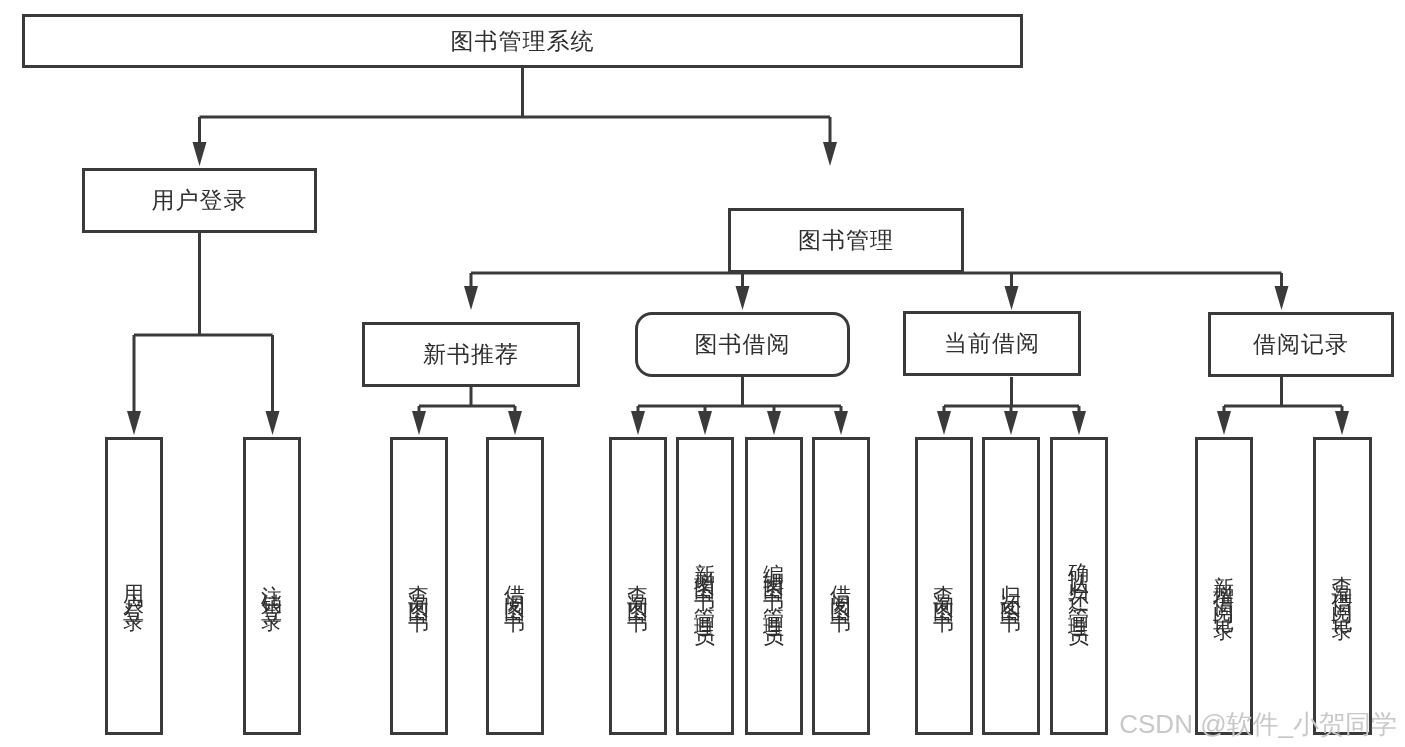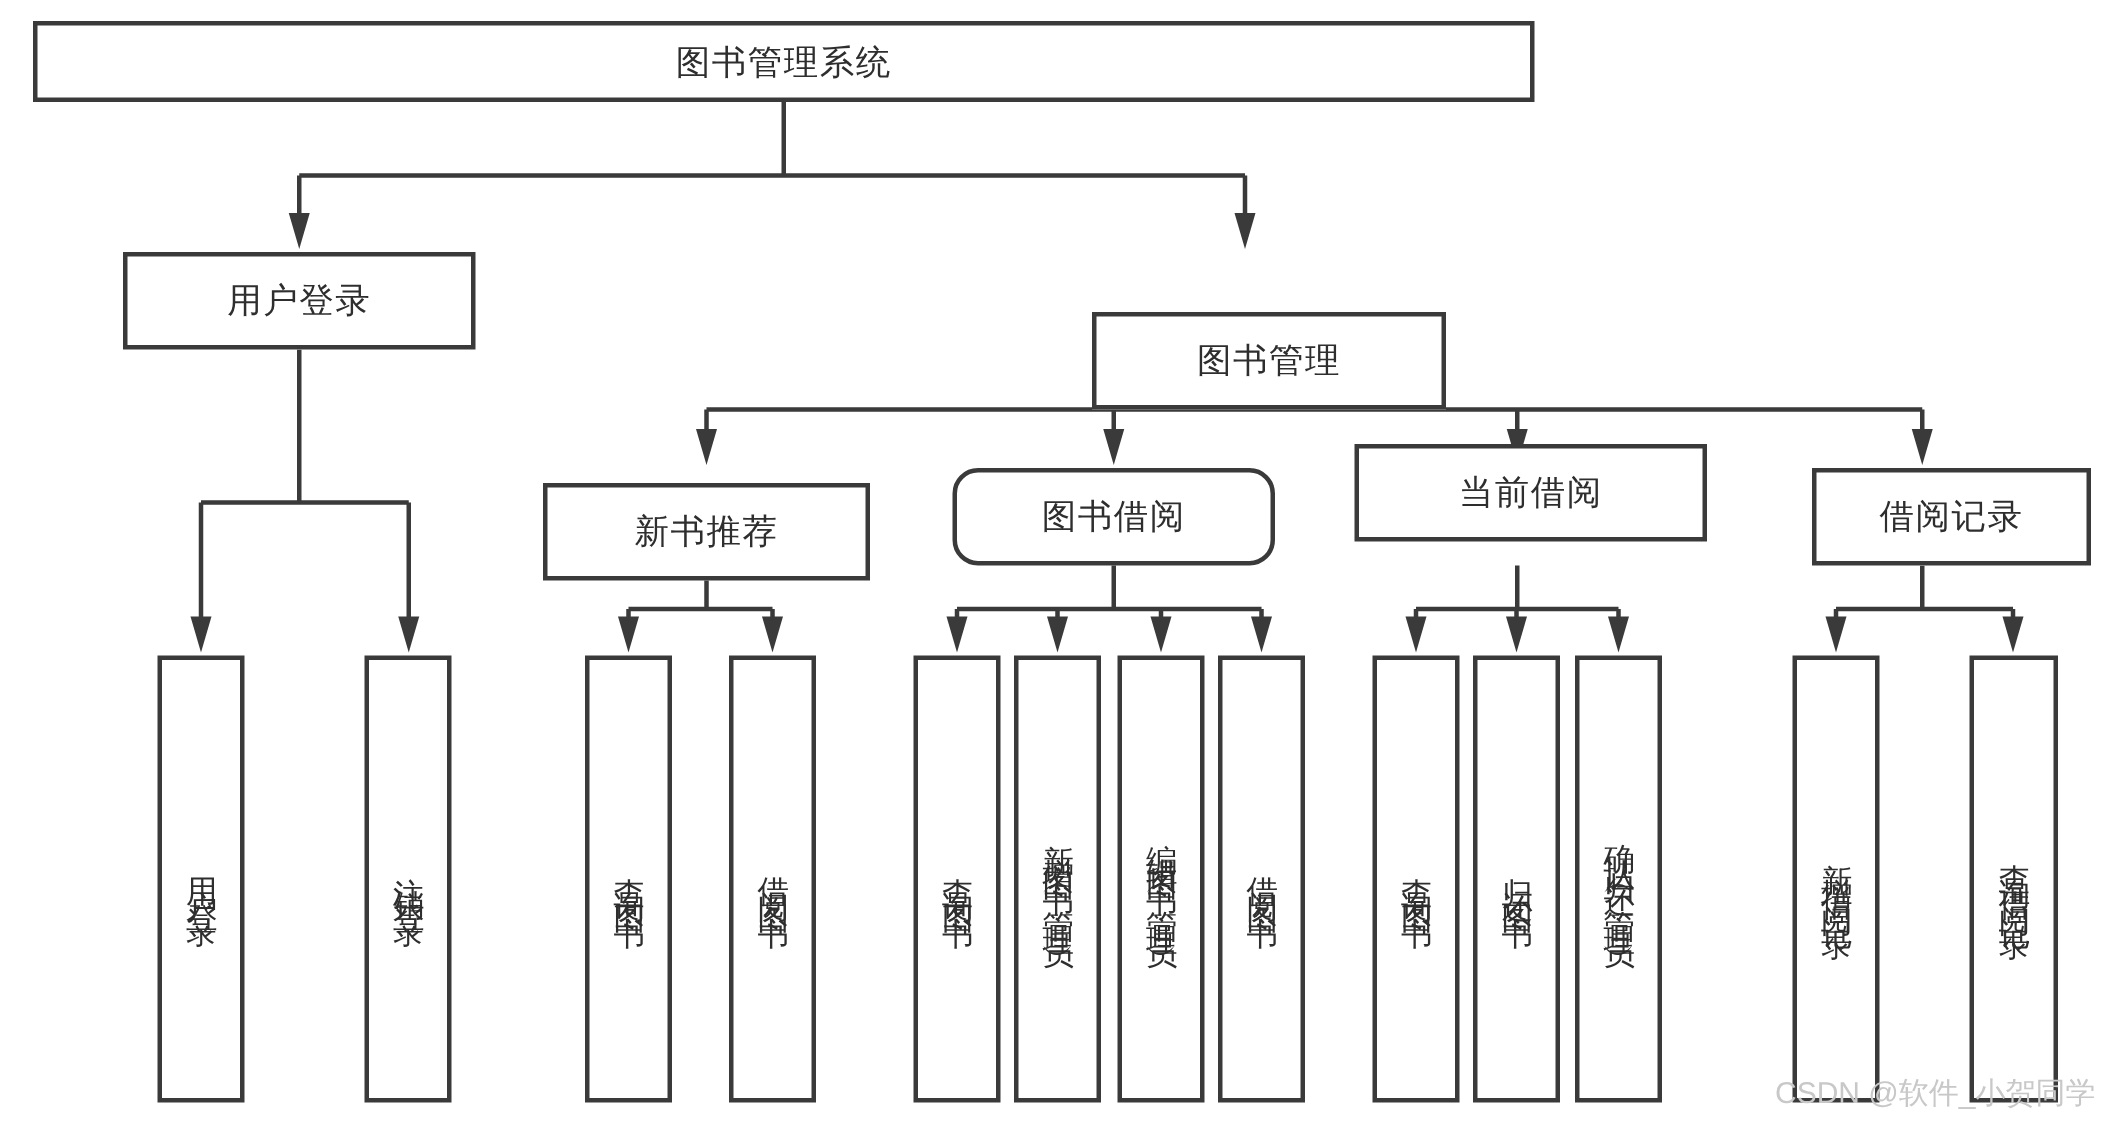--- a/index.html
+++ b/index.html
@@ -32,21 +32,21 @@
   .vbox{
     writing-mode:vertical-rl;
     text-orientation:mixed;
     font-size:21px;
     letter-spacing:9px;
     line-height:1;
   }
   .watermark{
     position:absolute;
     right:8px;bottom:5px;
-    font-size:20px;
+    font-size:26px;
     color:#c8c8c8;
     z-index:3;
     white-space:nowrap;
   }
 </style>
 </head>
 <body>
 
 <div id="canvas">
 
@@ -94,21 +94,21 @@
     </g>
   </svg>
 
   <div class="box hbox" style="left:22px;top:14px;width:1001px;height:54px;">图书管理系统</div>
 
   <div class="box hbox" style="left:82px;top:168px;width:235px;height:65px;">用户登录</div>
   <div class="box hbox" style="left:728px;top:168px;width:236px;height:65px;margin-top:40px;">图书管理</div>
 
   <div class="box hbox" style="left:362px;top:312px;width:218px;height:65px;margin-top:10px;">新书推荐</div>
   <div class="box hbox" style="left:635px;top:312px;width:215px;height:65px;border-radius:17px;">图书借阅</div>
-  <div class="box hbox" style="left:903px;top:296px;width:235px;height:65px;">当前借阅</div>
+  <div class="box hbox" style="left:903px;top:311px;width:178px;height:65px;">当前借阅</div>
   <div class="box hbox" style="left:1208px;top:312px;width:186px;height:65px;">借阅记录</div>
 
   <div class="box vbox" style="left:105px;top:437px;width:58px;height:298px;">用户登录</div>
   <div class="box vbox" style="left:243px;top:437px;width:58px;height:298px;">注销登录</div>
 
   <div class="box vbox" style="left:390px;top:437px;width:58px;height:298px;">查询图书</div>
   <div class="box vbox" style="left:486px;top:437px;width:58px;height:298px;">借阅图书</div>
 
   <div class="box vbox" style="left:609px;top:437px;width:58px;height:298px;">查询图书</div>
   <div class="box vbox" style="left:676px;top:437px;width:58px;height:298px;">新增图书（管理员）</div>

